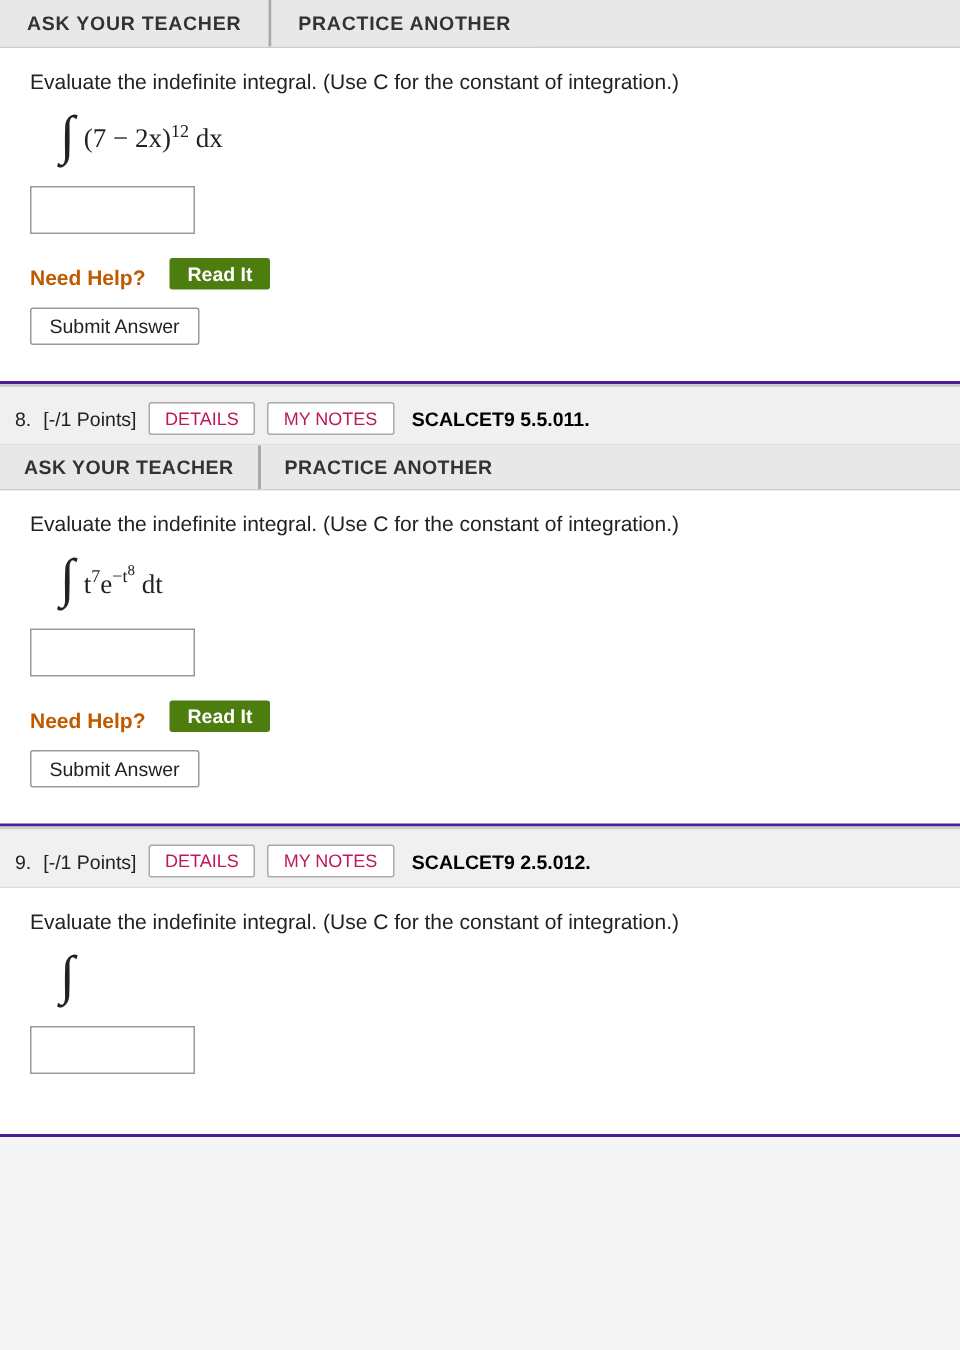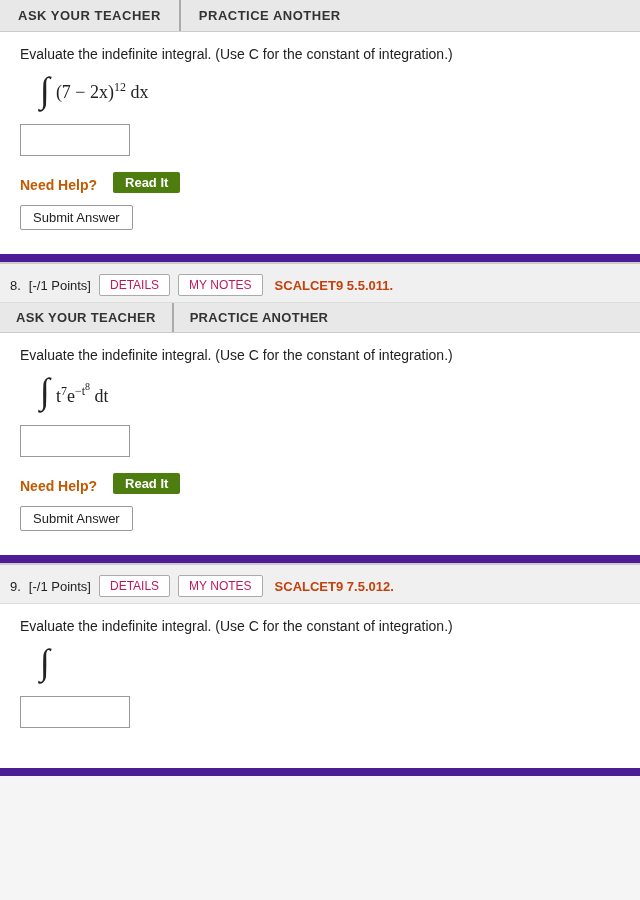--- a/index.html
+++ b/index.html
@@ -27,21 +27,21 @@
       border: none;
       border-right: 2px solid #aaa;
       cursor: pointer;
       letter-spacing: 0.5px;
     }
     .top-nav-btn:last-child { border-right: none; }
 
     
     .problem-section {
       background: #fff;
-      border-bottom: 8px solid #4c1d95;
+      border-bottom: 2px solid #4c1d95;
       padding: 0 0 14px 0;
     }
 
     
     .problem-header {
       display: flex;
       align-items: center;
       padding: 10px 10px 6px 10px;
       gap: 8px;
       background: #f0f0f0;
@@ -56,21 +56,21 @@
       padding: 3px 10px;
       font-size: 12px;
       border: 1px solid #aaa;
       background: #fff;
       cursor: pointer;
       border-radius: 2px;
       color: #be185d;
     }
     .scalcet-label {
       font-size: 13px;
-      color: #c2410c;
+      color: #000000;
       font-weight: bold;
       margin-left: 4px;
     }
 
     
     .action-nav {
       display: flex;
       background: #e8e8e8;
       border-bottom: 1px solid #ccc;
     }
@@ -240,21 +240,21 @@
   </div>
 </div>
 
 <div class="divider"></div>
 
 <div class="problem-header">
   <span class="problem-num">9.</span>
   <span class="problem-num">[-/1 Points]</span>
   <button class="header-btn">DETAILS</button>
   <button class="header-btn">MY NOTES</button>
-  <span class="scalcet-label">SCALCET9 7.5.012.</span>
+  <span class="scalcet-label">SCALCET9 2.5.012.</span>
 </div>
 
 <div class="problem-section">
   <div class="problem-body">
     <div class="problem-instruction">Evaluate the indefinite integral. (Use C for the constant of integration.)</div>
     <div class="integral-display">
       <span class="integral-sign">∫</span>
     </div>
     <input class="answer-input" type="text" value="" style="">
   </div>

